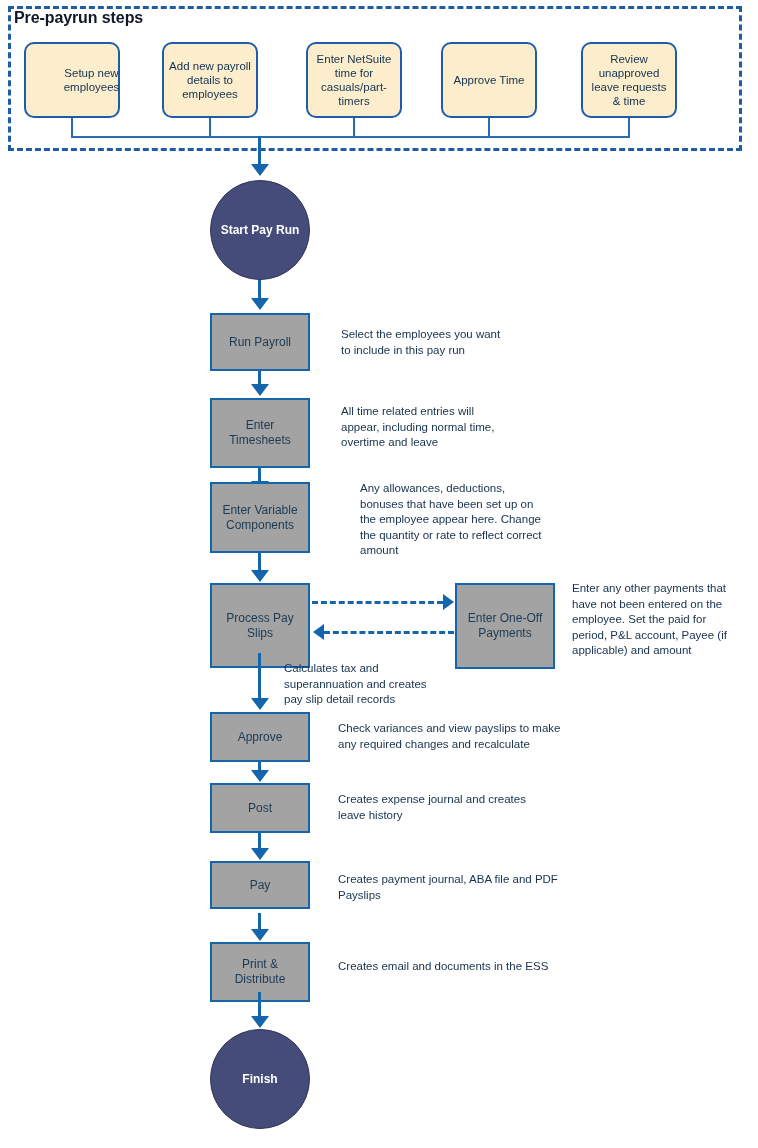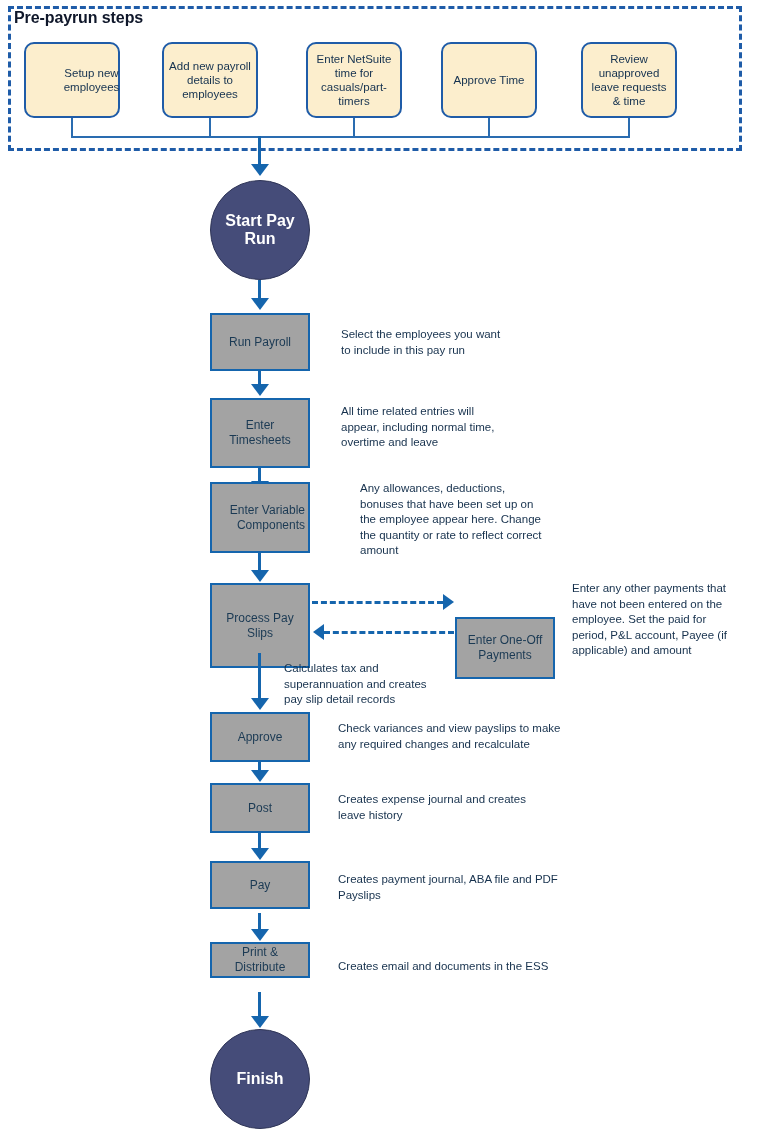--- a/index.html
+++ b/index.html
@@ -84,21 +84,21 @@
     width: 100px;
     height: 100px;
     border-radius: 50%;
     background: #454c79;
     border: 1.5px solid #2f3557;
     box-sizing: border-box;
     display: flex;
     align-items: center;
     justify-content: center;
     color: #ffffff;
-    font-size: 16px;
+    font-size: 12px;
     font-weight: bold;
     text-align: center;
   }
 
   
   .note {
     position: absolute;
     font-size: 11.5px;
     line-height: 15.5px;
     color: #16314d;
@@ -205,37 +205,37 @@
   <div class="proc-box" style="left:210px; top:398px; height:70px;">
     <span>Enter Timesheets</span>
   </div>
   <div class="note" style="left:341px; top:404px;">All time related entries will
 appear, including normal time,
 overtime and leave</div>
 
   <div class="vline" style="left:258px; top:468px; height:17px;"></div>
   <div class="arrow-down" style="left:251px; top:481px;"></div>
 
-  <div class="proc-box" style="left:210px; top:482px; height:71px;text-align:right;">
+  <div class="proc-box" style="left:210px; top:482px; height:71px;">
     <span>Enter Variable Components</span>
   </div>
   <div class="note" style="left:360px; top:481px;">Any allowances, deductions,
 bonuses that have been set up on
 the employee appear here.  Change
 the quantity or rate to reflect correct
 amount</div>
 
   <div class="vline" style="left:258px; top:553px; height:21px;"></div>
   <div class="arrow-down" style="left:251px; top:570px;"></div>
 
   <div class="proc-box" style="left:210px; top:583px; height:85px;">
     <span>Process Pay Slips</span>
   </div>
 
-  <div class="proc-box" style="left:455px; top:617px; height:62px;">
+  <div class="proc-box" style="left:455px; top:583px; height:86px;">
     <span>Enter One-Off Payments</span>
   </div>
   <div class="note" style="left:572px; top:581px;">Enter any other payments that
 have not been entered on the
 employee.  Set the paid for
 period, P&amp;L account, Payee (if
 applicable)  and amount</div>
 
   <div class="dashline" style="left:312px; top:601px; width:131px;"></div>
   <div class="arrow-right" style="left:443px; top:594px;"></div>
@@ -269,21 +269,21 @@
 
   <div class="proc-box" style="left:210px; top:861px; height:48px;">
     <span>Pay</span>
   </div>
   <div class="note" style="left:338px; top:872px;">Creates payment journal, ABA file and PDF
 Payslips</div>
 
   <div class="vline" style="left:258px; top:913px; height:20px;"></div>
   <div class="arrow-down" style="left:251px; top:929px;"></div>
 
-  <div class="proc-box" style="left:210px; top:942px; height:36px;">
+  <div class="proc-box" style="left:210px; top:942px; height:60px;">
     <span>Print &amp; Distribute</span>
   </div>
   <div class="note" style="left:338px; top:959px;text-align:center;">Creates email and documents in the ESS</div>
 
   <div class="vline" style="left:258px; top:992px; height:30px;"></div>
   <div class="arrow-down" style="left:251px; top:1016px;"></div>
 
   <div class="circle" style="left:210px; top:1029px;">
     <span>Finish</span>
   </div>

